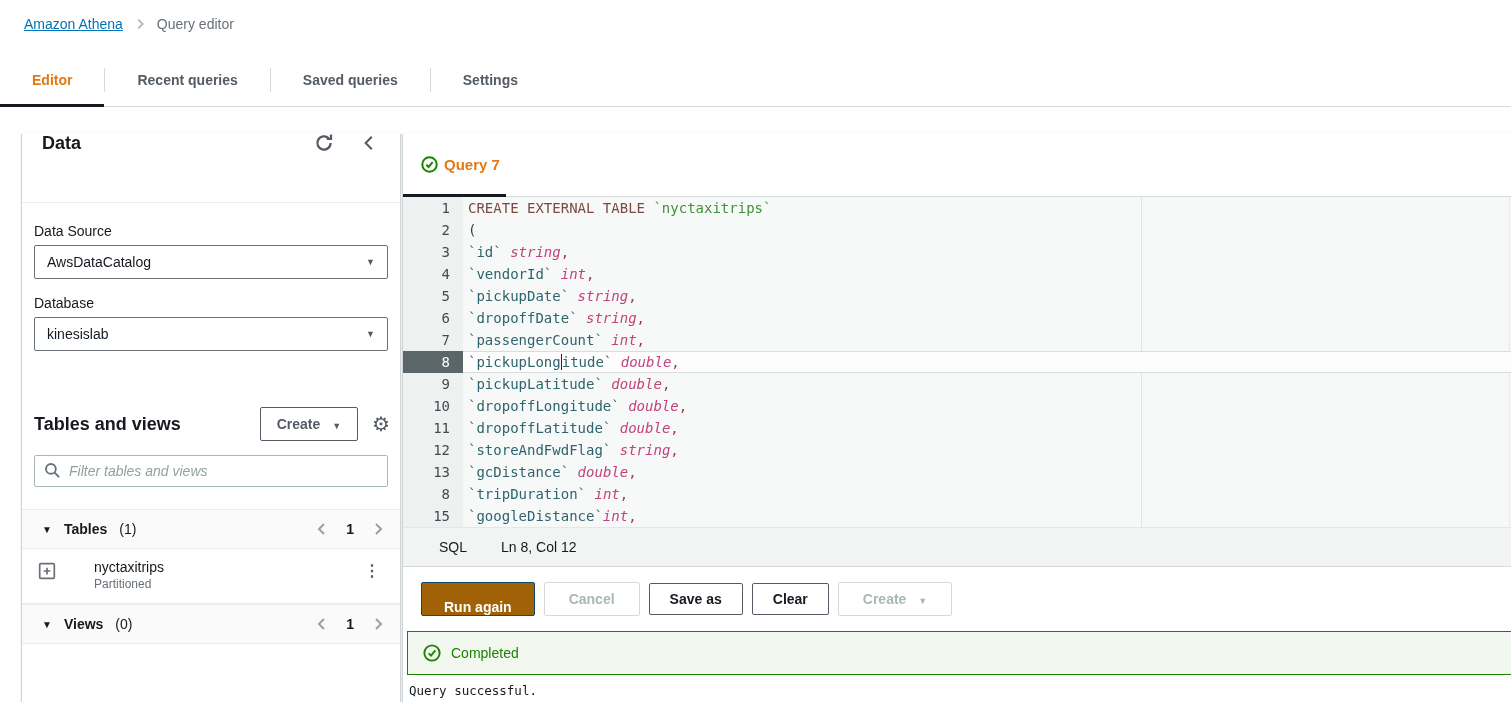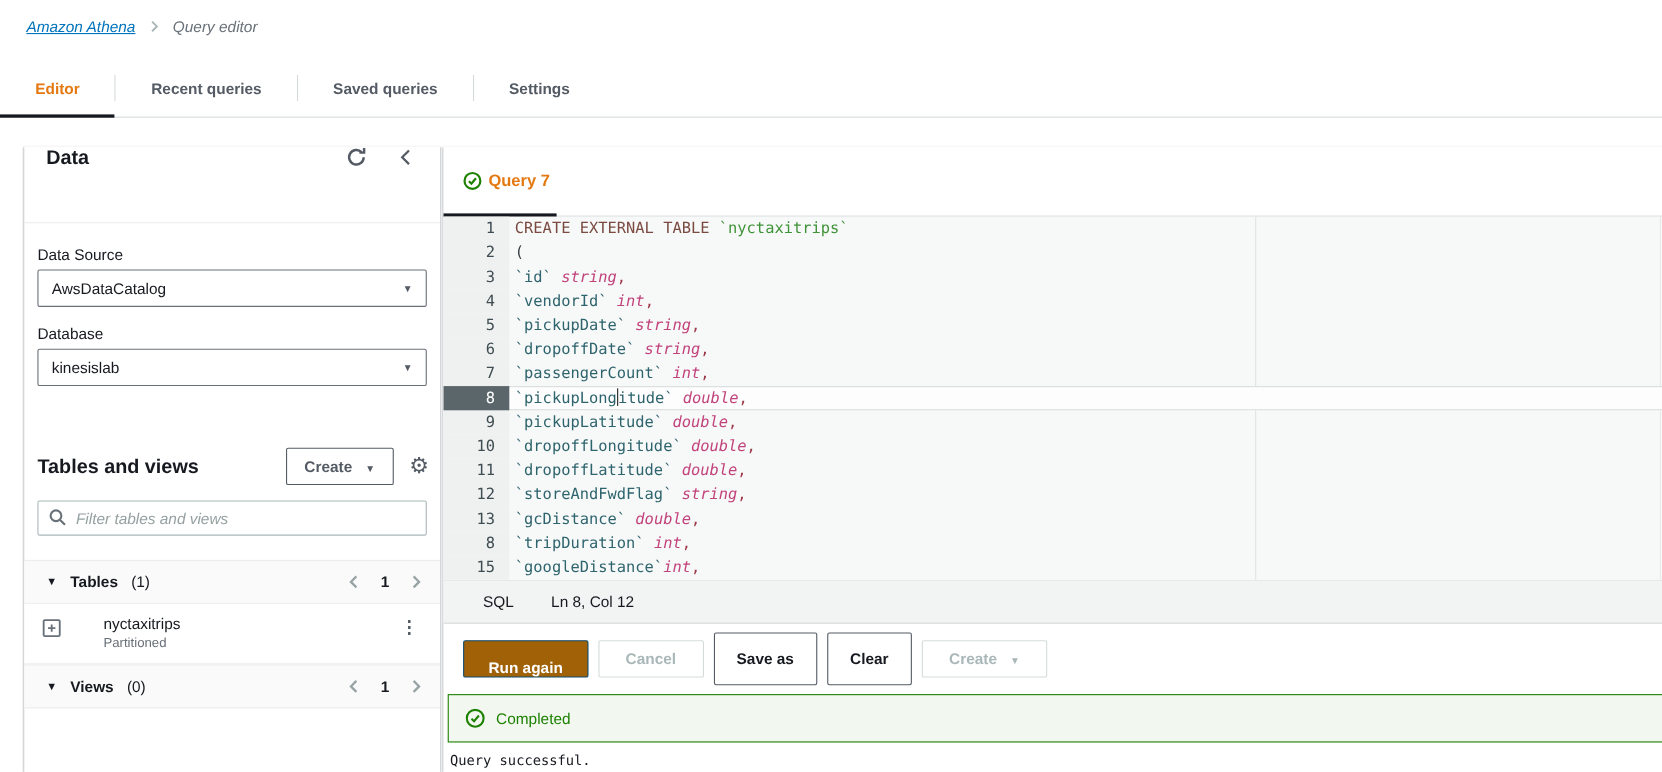--- a/index.html
+++ b/index.html
@@ -1,19 +1,19 @@
 <!DOCTYPE html>
 <html><head>
 <meta charset="utf-8">
 <style>
   * { margin:0; padding:0; box-sizing:border-box; }
   html,body { width:1511px; height:702px; background:#fff; font-family:"Liberation Sans","DejaVu Sans",sans-serif; color:#16191f; overflow:hidden; }
 
   
-  .breadcrumb { display:flex; align-items:center; gap:10px; padding:16px 0 0 24px; font-size:14px;font-style:italic; }
+  .breadcrumb { display:flex; align-items:center; gap:10px; padding:16px 0 0 24px; font-size:14px; }
   .crumb-link { color:#0073bb; text-decoration:underline; cursor:pointer; }
   .crumb-sep { color:#aab7b8; display:flex; align-items:center; }
   .crumb-current { color:#687078; }
 
   
   .top-tabs { display:flex; align-items:stretch; margin-top:22px; height:53px; border-bottom:1px solid #d5dbdb; }
   .top-tab { display:flex; align-items:center; padding:0 32px; font-size:14px; font-weight:bold; color:#545b64; position:relative; cursor:pointer; }
   .top-tab.active { color:#e47911; }
   .top-tab.active::after { content:""; position:absolute; left:0; right:0; bottom:-1px; height:3px; background:#16191f; }
   .tab-sep { width:1px; background:#d5dbdb; margin:14px 0; }
@@ -82,21 +82,21 @@
   .tk-id { color:#2e646d; }
   .tk-typ { color:#c2437c; font-style:italic; }
   .tk-com { color:#9c3848; }
   .tk-pln { color:#3a3f44; }
   .tk-cursor { display:inline-block; width:0; border-left:1.5px solid #222; height:16px; vertical-align:-3px; }
 
   .status-bar { height:40px; background:#f2f3f3; border-top:1px solid #e4e7e7; border-bottom:1px solid #d5dbdb; display:flex; align-items:center; padding:0 36px; gap:34px; font-size:14px; }
 
   .actions-row { height:64px; display:flex; align-items:center; padding-left:18px; gap:9px; }
   .btn-primary { background:#a16207; border:1px solid #0c4a6e; color:#fff; height:34px; padding:16px 22px; }
-  .btn-dark { border:1px solid #545b64; color:#16191f; height:48px; padding:0 20px; }
+  .btn-dark { border:1px solid #545b64; color:#16191f; height:32px; padding:0 20px; }
   .btn-disabled { border:1px solid #d5dbdb; color:#aab7b8; height:34px; padding:0 24px; cursor:default; }
   .btn .caret-down { margin-left:8px; }
   .btn-disabled .caret-down { color:#aab7b8; }
 
   .result-banner { margin:0 -2px 0 4px; height:44px; border:1px solid #1d8102; background:#f2f8f0; display:flex; align-items:center; gap:10px; padding:0 15px; }
   .result-banner-label { color:#1d8102; font-size:14px; }
   .result-message { font-family:"DejaVu Sans Mono","Liberation Mono",monospace; font-size:12.5px; color:#16191f; margin:8px 0 0 6px; }
 </style>
 </head>
 <body>

